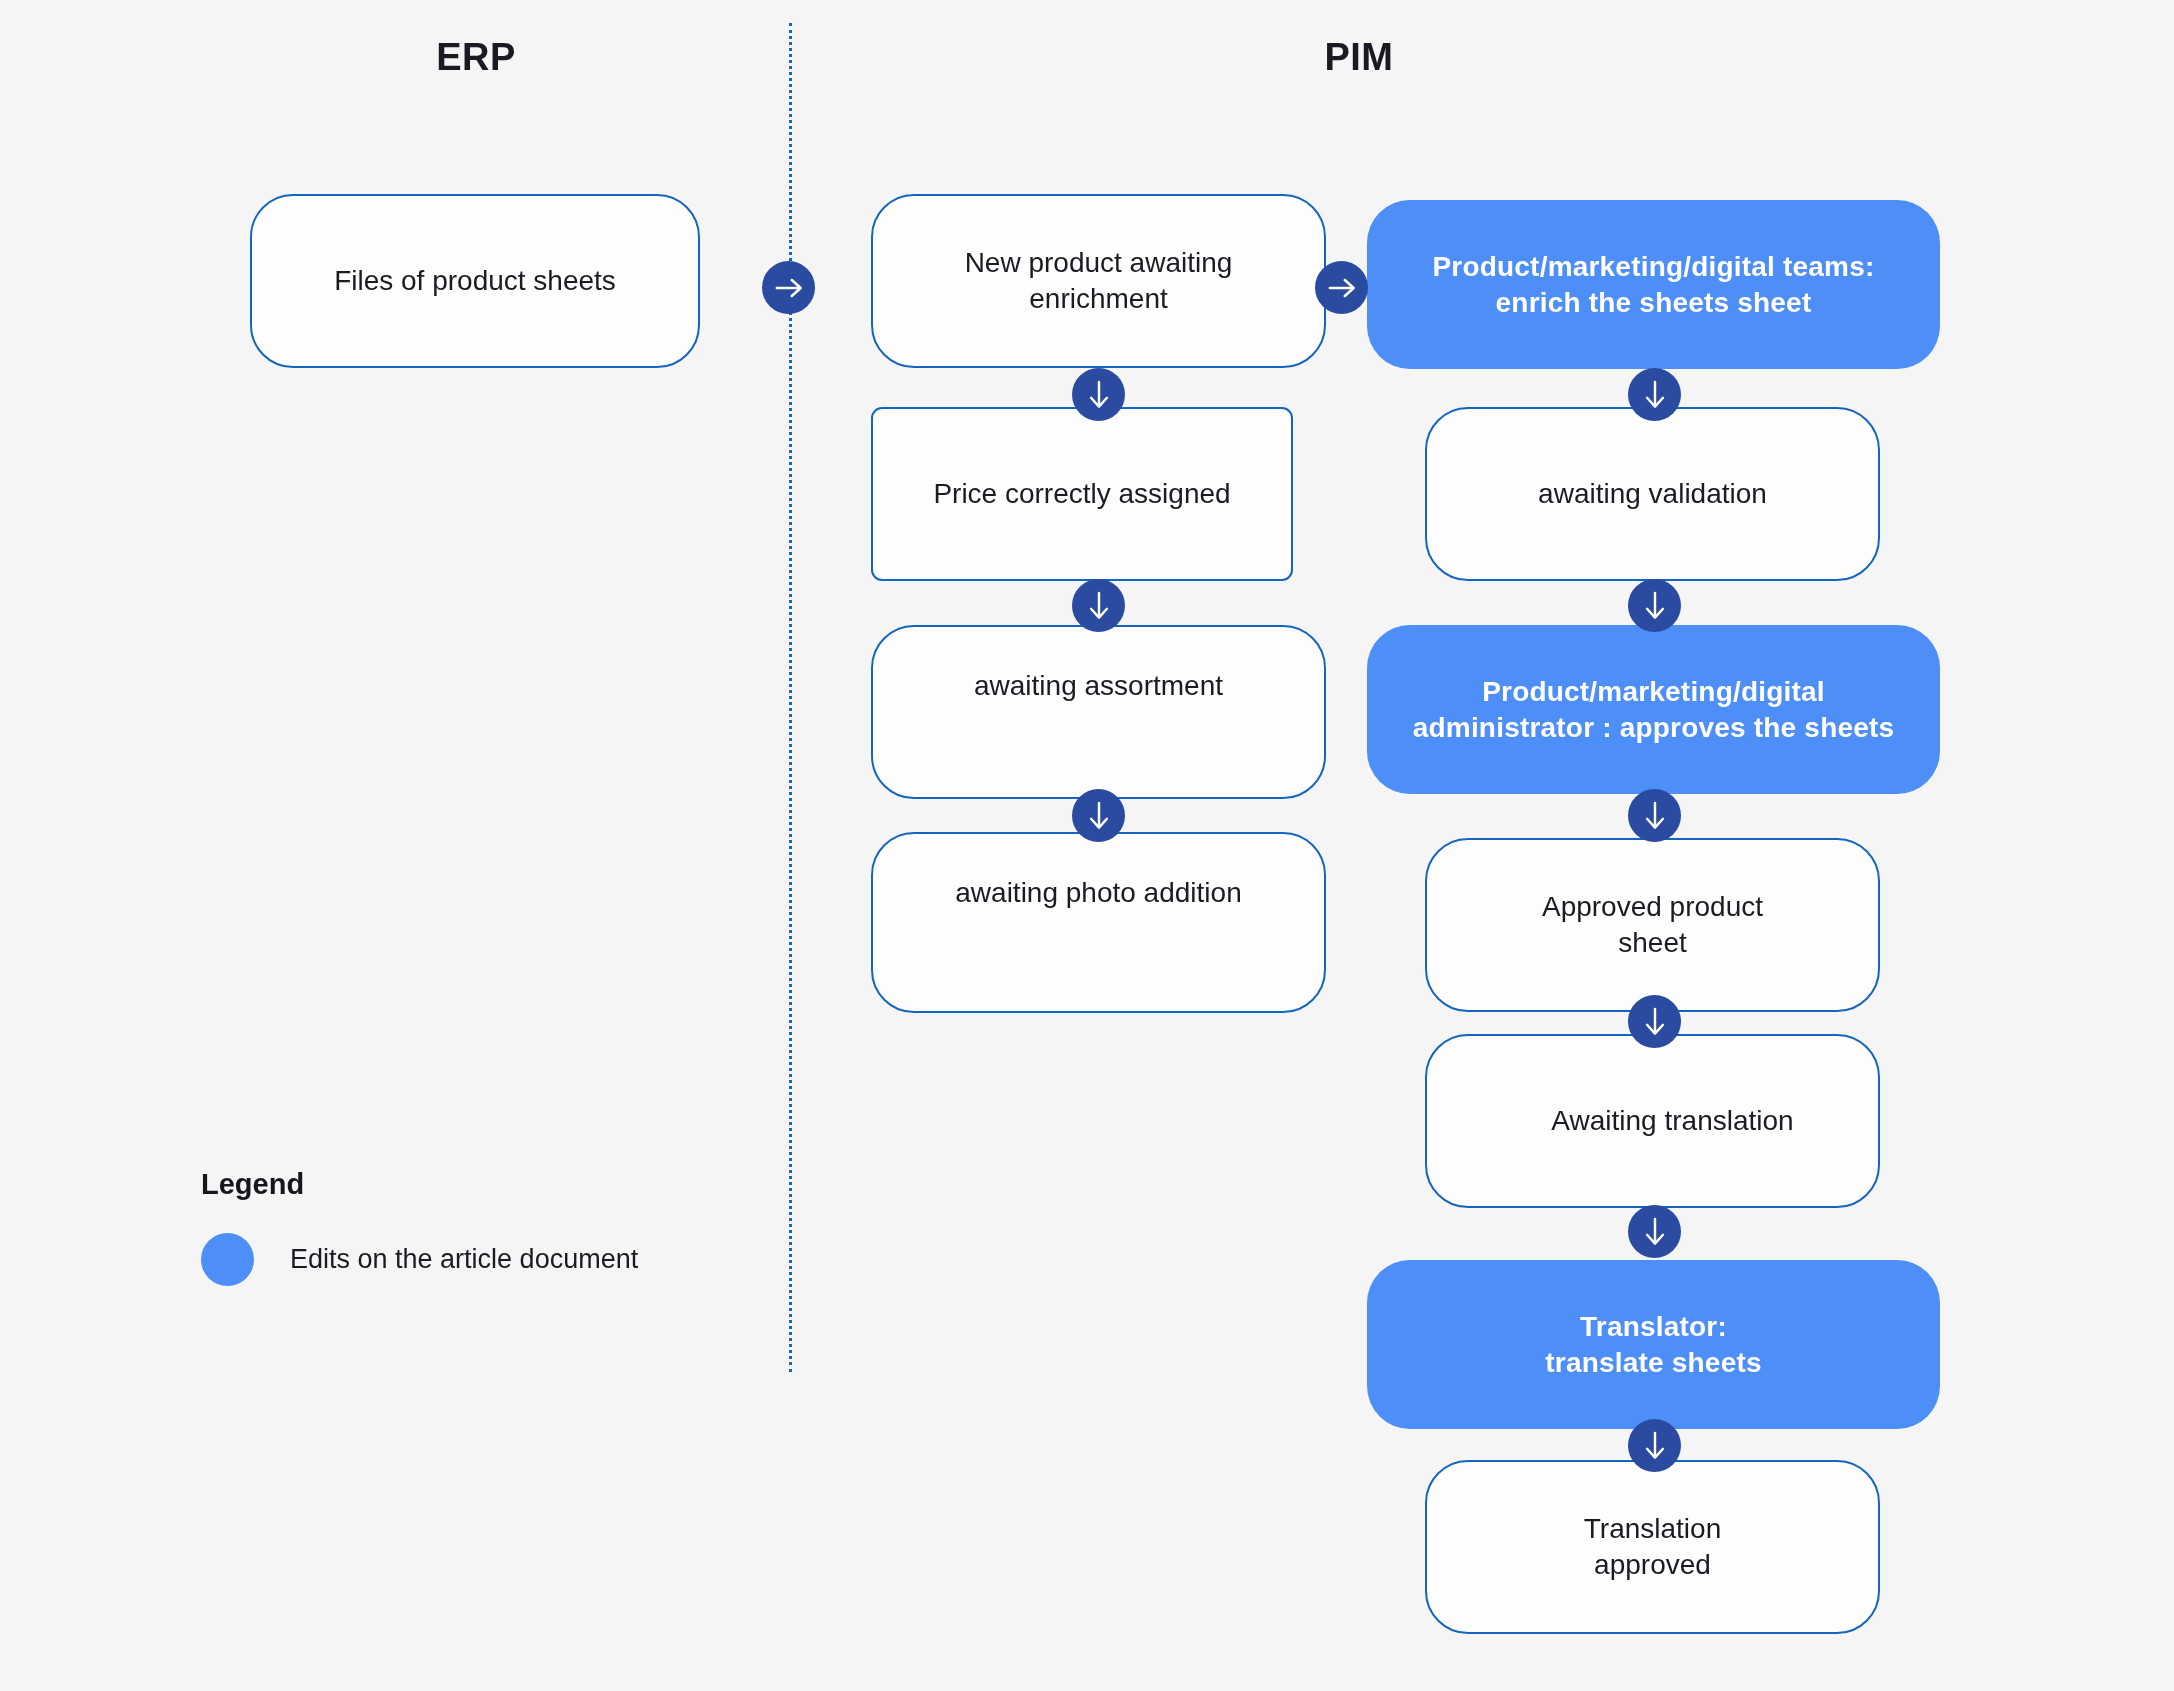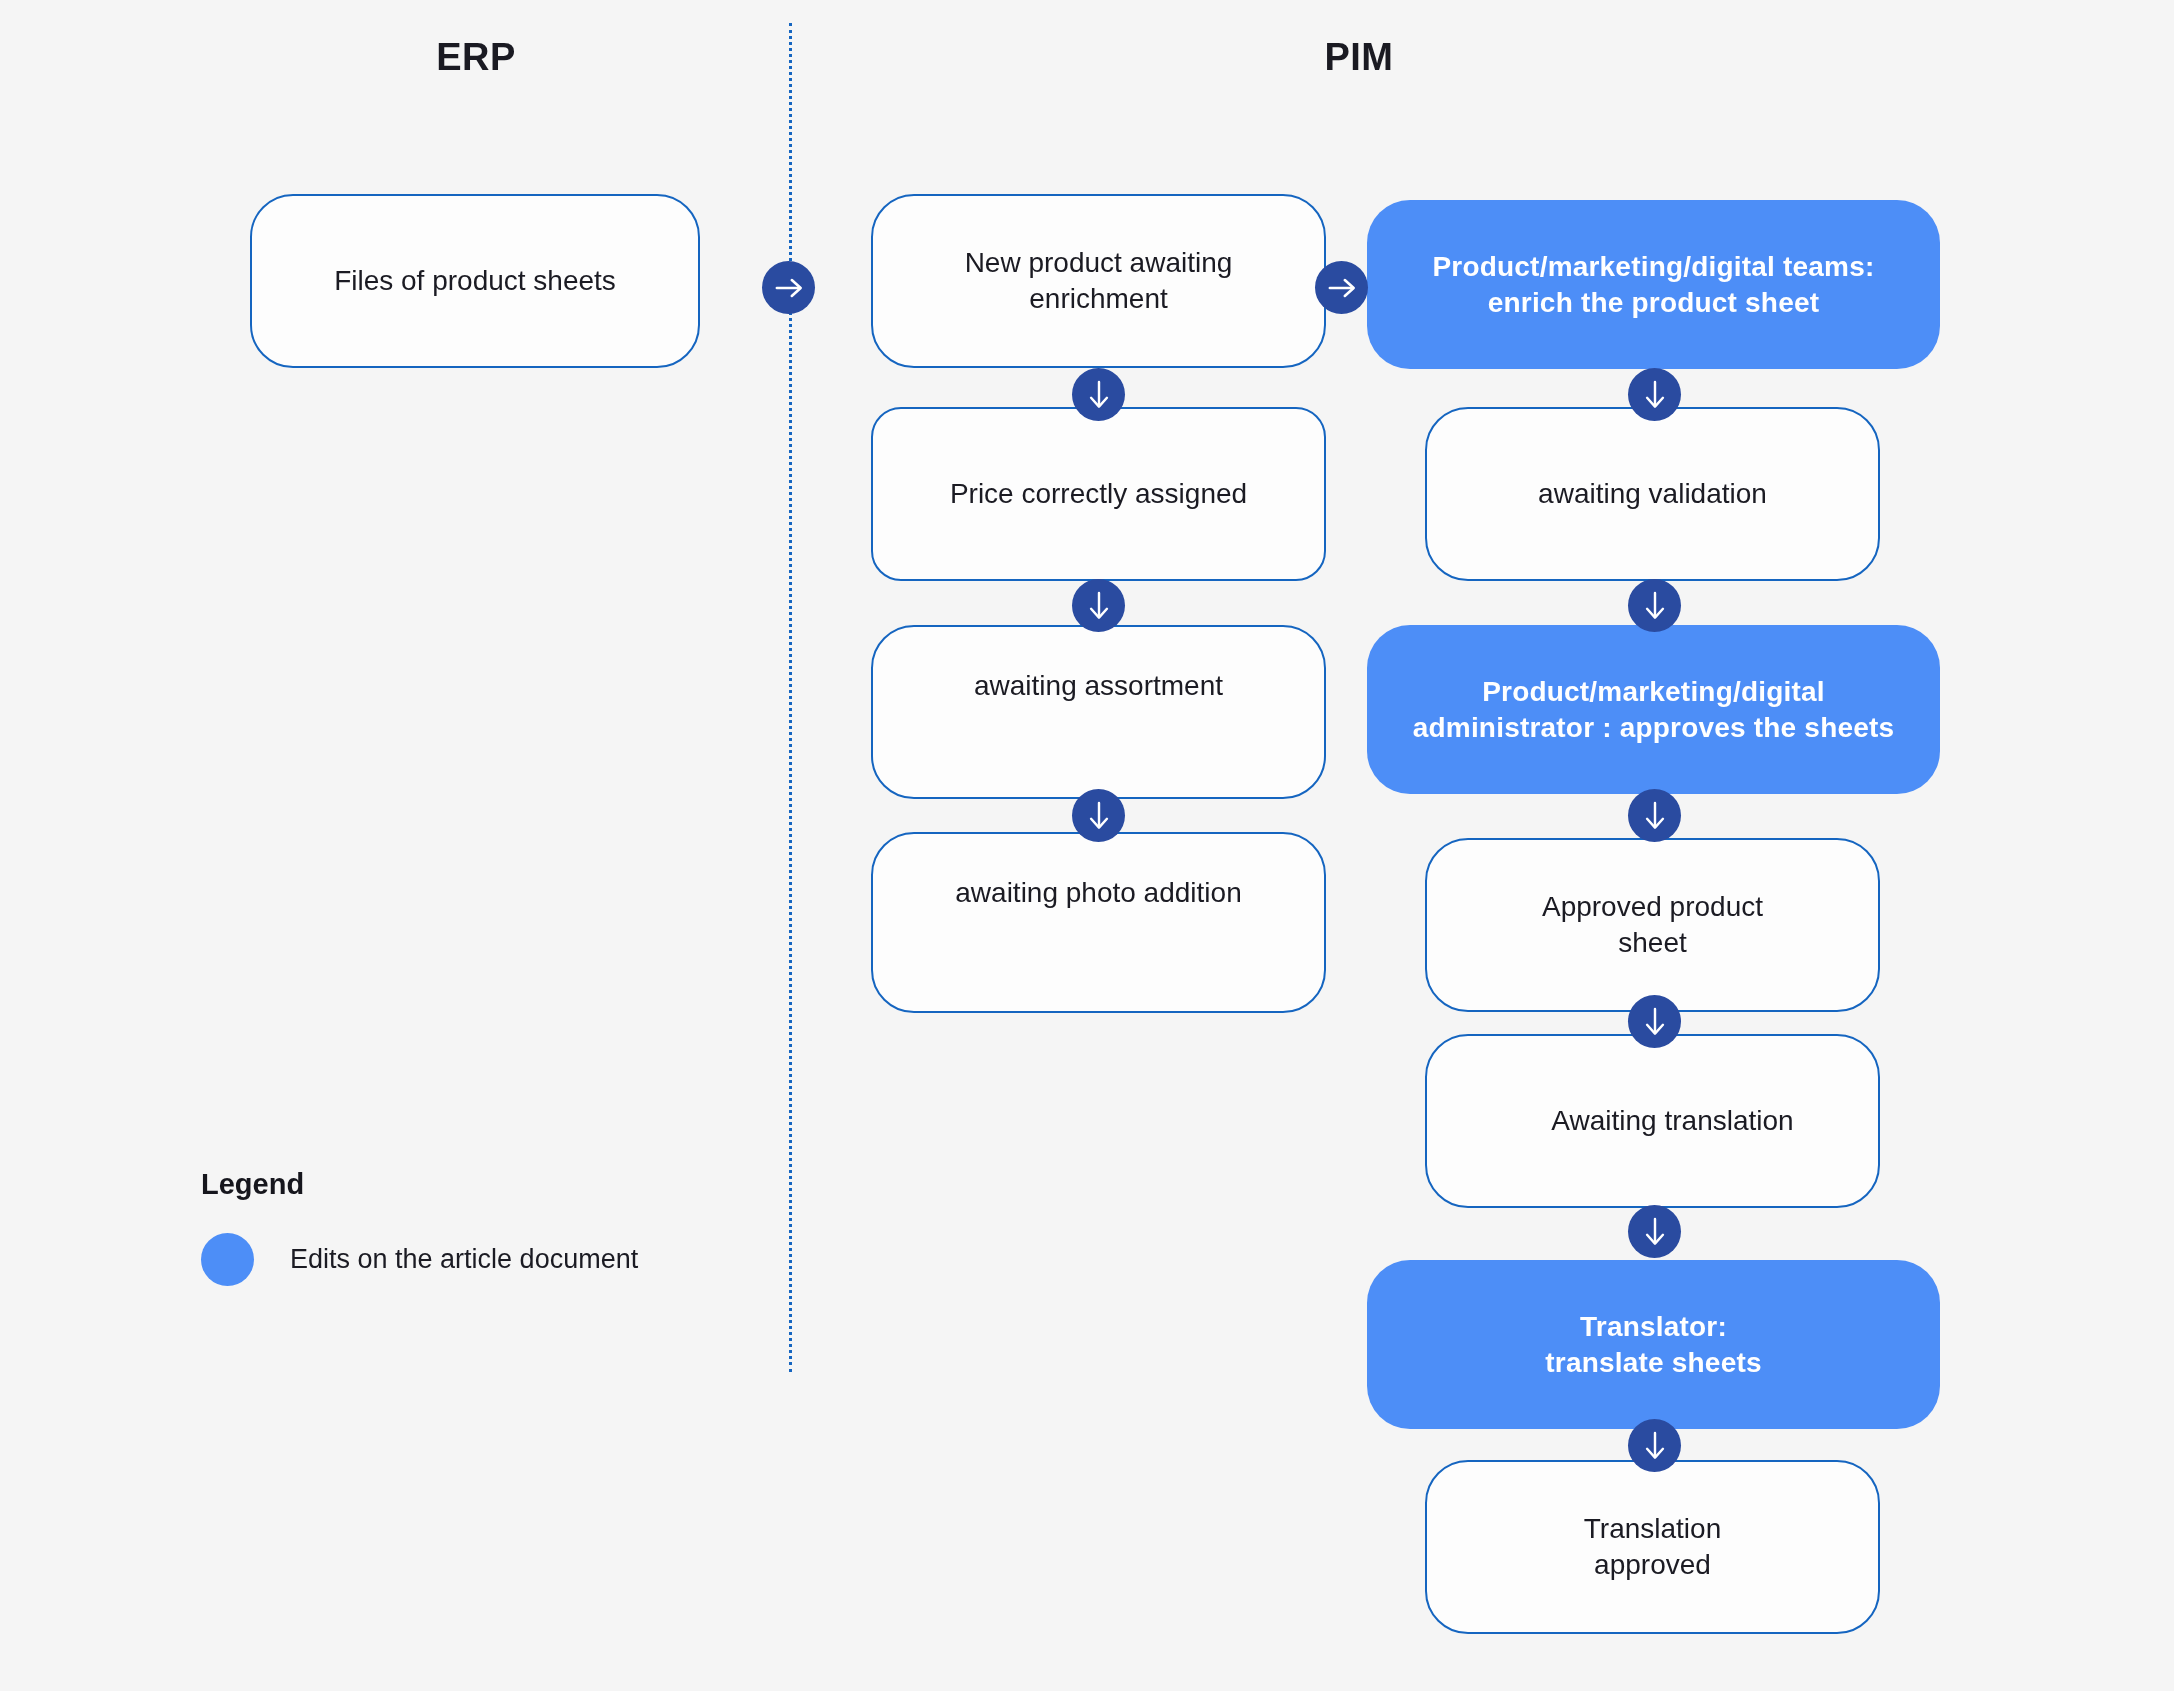--- a/index.html
+++ b/index.html
@@ -133,23 +133,23 @@
   <div id="nodes-layer">
       <div class="node status" style="left: 250px; top: 194px; width: 450px; height: 174px; border-radius: 43px;">
         <div class="label">Files of product sheets</div>
       </div>
       <div class="node status" style="left: 871px; top: 194px; width: 455px; height: 174px; border-radius: 43px;">
         <div class="label">New product awaiting
 enrichment</div>
       </div>
       <div class="node edit" style="left: 1367px; top: 200px; width: 573px; height: 169px; border-radius: 43px;">
         <div class="label">Product/marketing/digital teams:
-enrich the product sheet</div>
-      </div>
-      <div class="node status" style="left: 871px; top: 407px; width: 455px; height: 174px; border-radius: 30px; text-align: right;">
+enrich the sheets sheet</div>
+      </div>
+      <div class="node status" style="left: 871px; top: 407px; width: 422px; height: 174px; border-radius: 11px; text-align: right;">
         <div class="label">Price correctly assigned</div>
       </div>
       <div class="node status" style="left: 1425px; top: 407px; width: 455px; height: 174px; border-radius: 43px;">
         <div class="label">awaiting validation</div>
       </div>
       <div class="node status align-top" style="left: 871px; top: 625px; width: 455px; height: 174px; border-radius: 43px;">
         <div class="label">awaiting assortment</div>
       </div>
       <div class="node edit" style="left: 1367px; top: 625px; width: 573px; height: 169px; border-radius: 43px;">
         <div class="label">Product/marketing/digital

